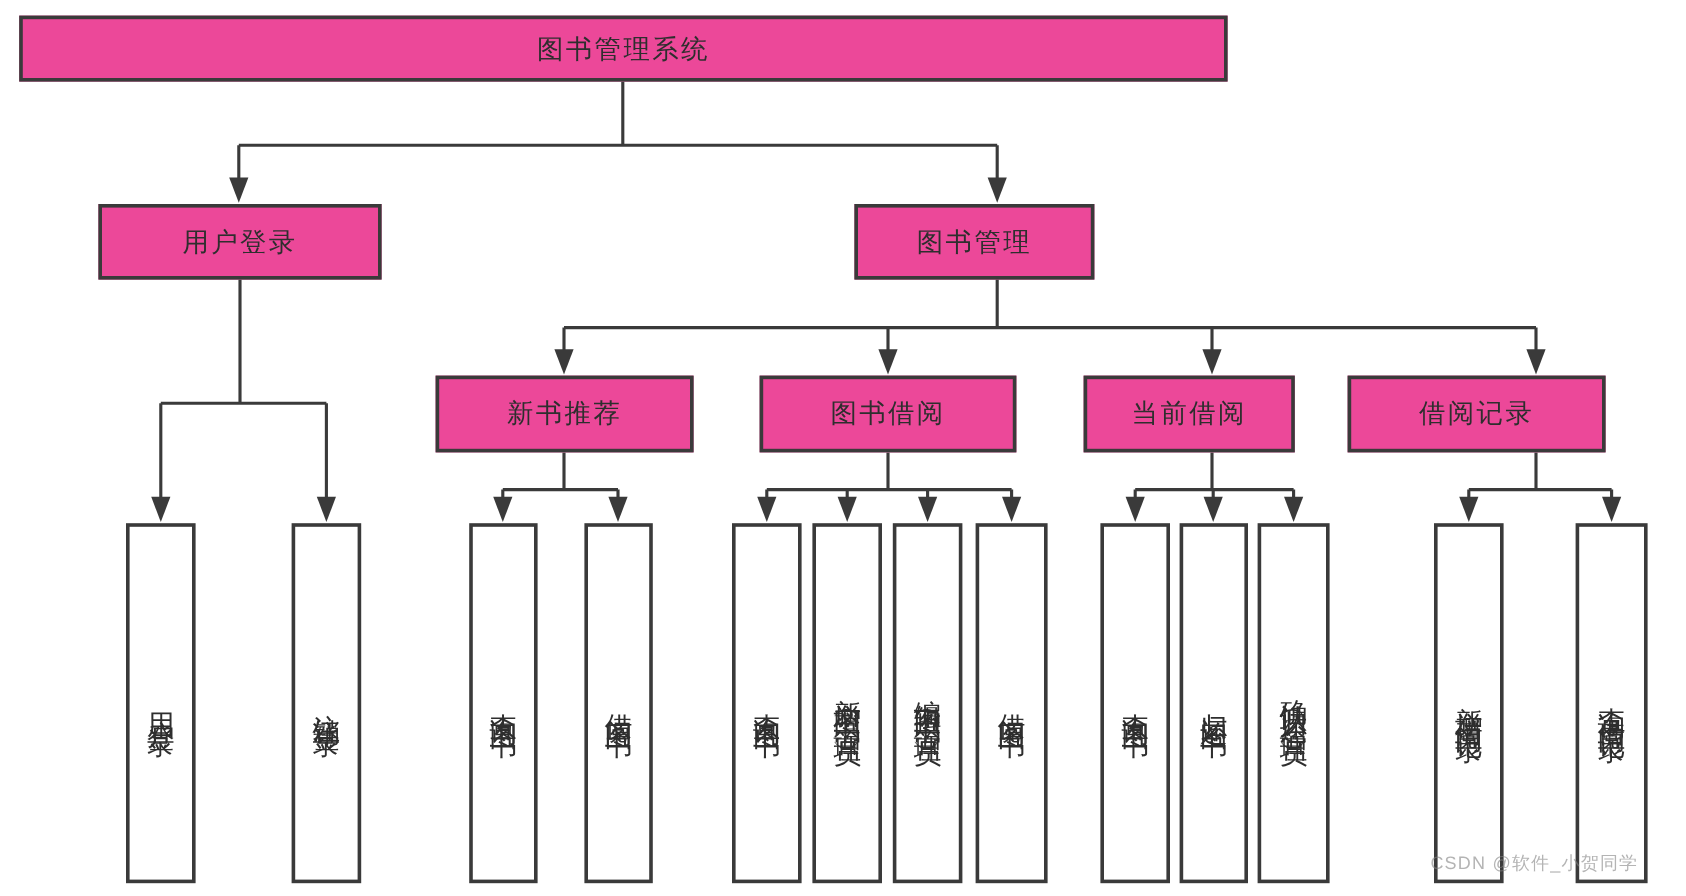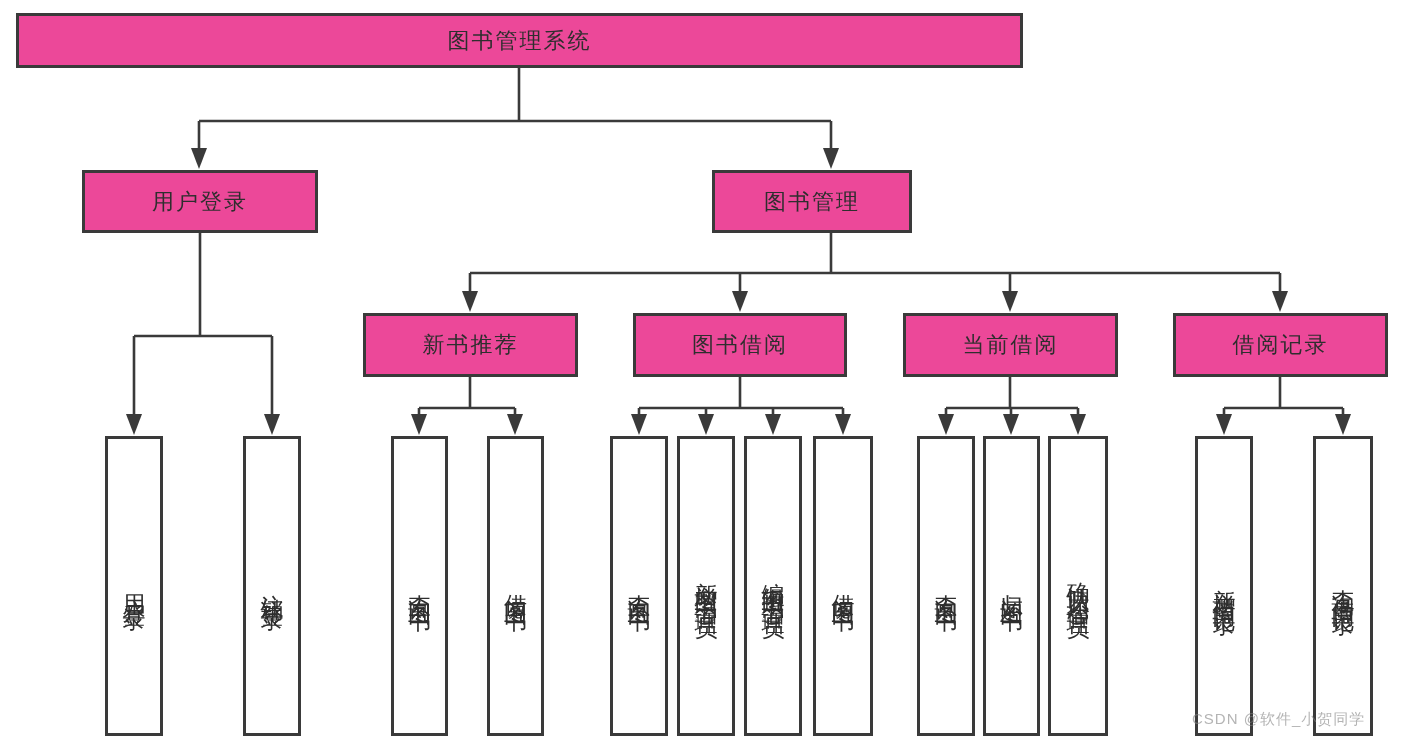--- a/index.html
+++ b/index.html
@@ -113,24 +113,24 @@
   <div class="node" style="left:712px; top:170px; width:200px; height:63px;">
     <span>图书管理</span>
   </div>
 
   <div class="node" style="left:363px; top:313px; width:215px; height:64px;">
     <span>新书推荐</span>
   </div>
   <div class="node" style="left:633px; top:313px; width:214px; height:64px;">
     <span>图书借阅</span>
   </div>
-  <div class="node" style="left:903px; top:313px; width:215px; height:64px;">
+  <div class="node" style="left:903px; top:313px; width:176px; height:64px;">
     <span>当前借阅</span>
   </div>
-  <div class="node" style="left:1173px; top:313px; width:215px; height:64px;">
+  <div class="node" style="left:1123px; top:313px; width:215px; height:64px;">
     <span>借阅记录</span>
   </div>
 
   <div class="vnode" style="left:105px; top:436px; width:58px; height:300px;">
     <span class="vlabel">用户登录</span>
   </div>
   <div class="vnode" style="left:243px; top:436px; width:58px; height:300px;">
     <span class="vlabel">注销登录</span>
   </div>
 

